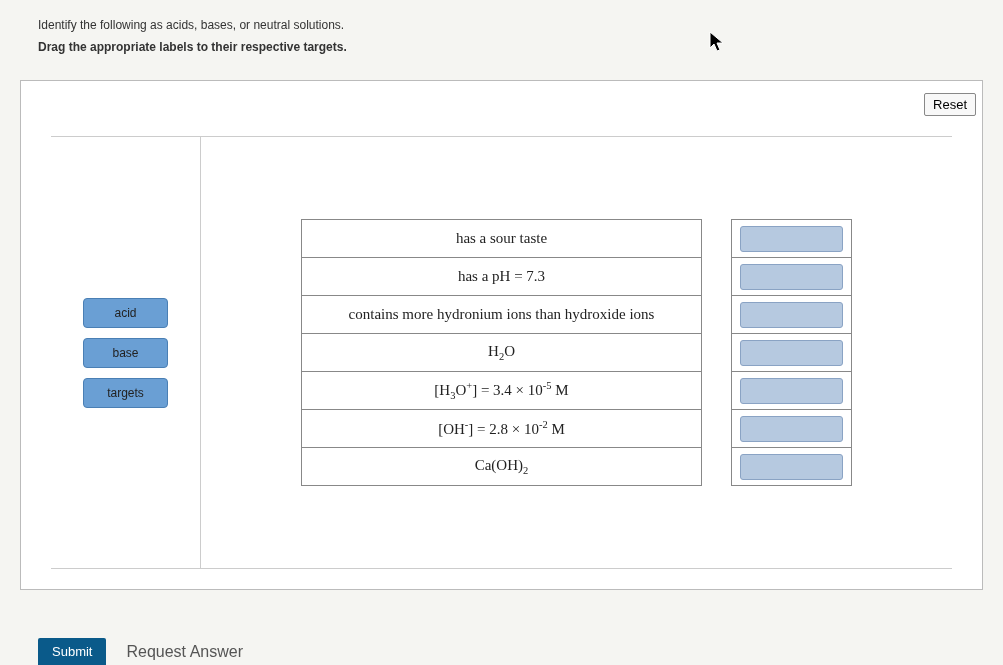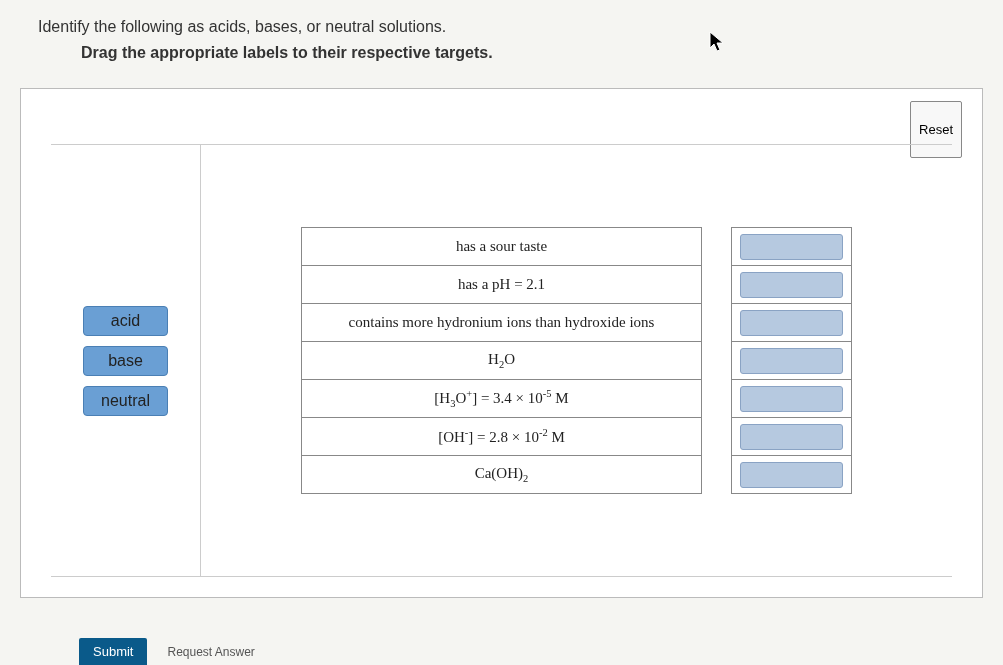--- a/index.html
+++ b/index.html
@@ -12,42 +12,41 @@
       background: #f5f5f2;
       width: 1003px;
       height: 665px;
       overflow: hidden;
       position: relative;
     }
     .instructions {
       padding: 18px 0 10px 38px;
     }
     .instructions p {
-      font-size: 16px;
+      font-size: 12px;
       color: #333;
       margin-bottom: 8px;
     }
     .instructions p.bold {
       font-weight: bold;
-      margin-left: 43px;
     }
     .activity-box {
       border: 1px solid #bbb;
       margin: 8px 20px 0 20px;
       background: #fff;
       position: relative;
       height: 510px;
     }
     .reset-btn {
       position: absolute;
       top: 12px;
-      right: 20px;
+      right: 6px;
       border: 1px solid #888;
       background: #f8f8f8;
-      padding: 20px 8px;
+      padding: 3px 8px;
       font-size: 13px;
       border-radius: 2px;
       cursor: pointer;
     }
     .inner-panel {
       position: absolute;
       top: 55px;
       left: 30px;
       right: 30px;
       bottom: 20px;
@@ -67,21 +66,21 @@
     }
     .label-chip {
       width: 85px;
       height: 30px;
       background: #6a9fd4;
       border: 1px solid #4a7fb4;
       border-radius: 4px;
       display: flex;
       align-items: center;
       justify-content: center;
-      font-size: 16px;
+      font-size: 12px;
       color: #222;
       cursor: grab;
     }
     .content {
       flex: 1;
       display: flex;
       align-items: center;
       justify-content: center;
       gap: 30px;
       padding: 10px 20px;
@@ -116,33 +115,32 @@
       width: 30px;
       border: none !important;
     }
     .bottom-bar {
       position: absolute;
       bottom: 0;
       left: 38px;
       display: flex;
       gap: 20px;
       align-items: center;
-      margin-left: 41px;
     }
     .submit-btn {
       background: #0a5a8a;
       color: white;
       border: none;
       padding: 6px 14px;
       font-size: 13px;
       border-radius: 2px 2px 0 0;
       cursor: pointer;
     }
     .request-link {
-      font-size: 12px;
+      font-size: 16px;
       color: #555;
     }
     .cursor-icon {
       position: absolute;
       top: 30px;
       left: 708px;
       font-size: 22px;
       pointer-events: none;
     }
     sub, sup {
@@ -163,35 +161,35 @@
     </svg>
 </span>
 
 <div class="activity-box">
   <button class="reset-btn">Reset</button>
 
   <div class="inner-panel">
     <div class="sidebar">
       <div class="label-chip">acid</div>
       <div class="label-chip">base</div>
-      <div class="label-chip">neutral</div>
+      <div class="label-chip">targets</div>
     </div>
 
     <div class="content">
       <table class="prompt-table">
         <tbody>
             <tr>
               <td class="prompt-cell">has a sour taste</td>
               <td class="spacer-col"></td>
               <td class="drop-cell-outer">
                 <div class="drop-slot"></div>
               </td>
             </tr>
             <tr>
-              <td class="prompt-cell">has a pH = 2.1</td>
+              <td class="prompt-cell">has a pH = 7.3</td>
               <td class="spacer-col"></td>
               <td class="drop-cell-outer">
                 <div class="drop-slot"></div>
               </td>
             </tr>
             <tr>
               <td class="prompt-cell">contains more hydronium ions than hydroxide ions</td>
               <td class="spacer-col"></td>
               <td class="drop-cell-outer">
                 <div class="drop-slot"></div>

